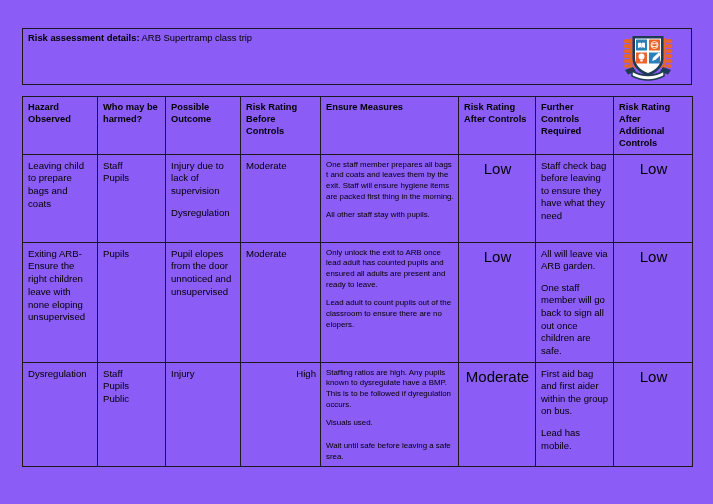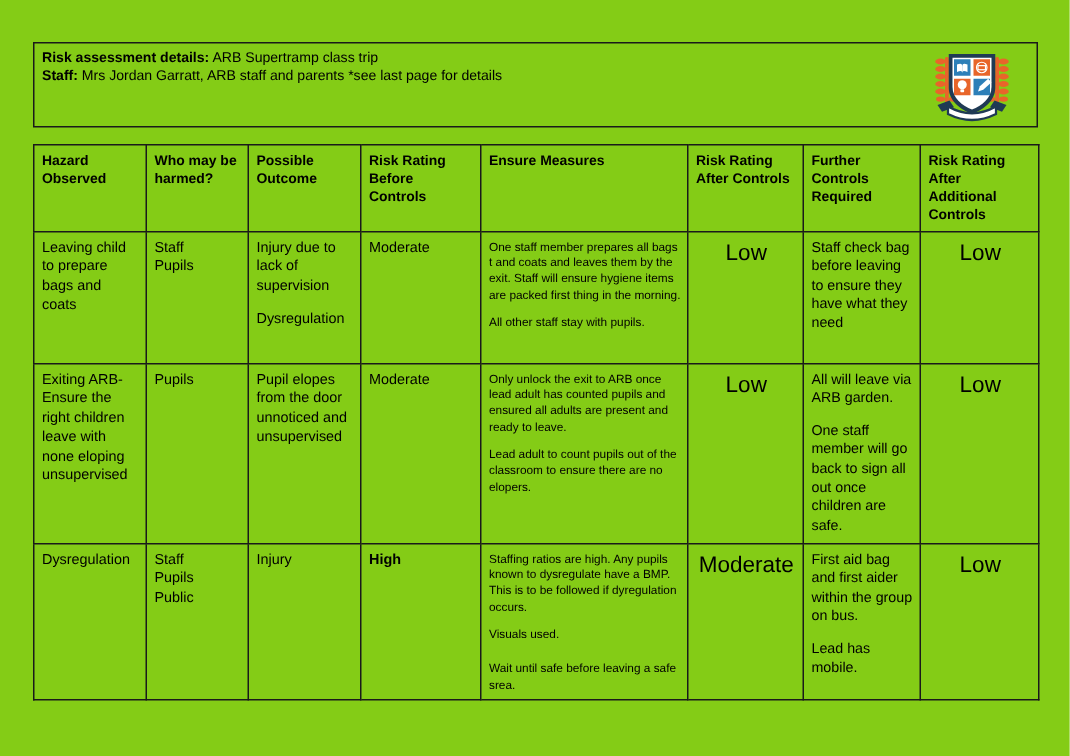--- a/index.html
+++ b/index.html
@@ -11,21 +11,21 @@
     width: 713px;
     height: 504px;
     font-family: "Liberation Sans", sans-serif;
     color: #000000;
     overflow: hidden;
   }
   .page {
     position: relative;
     width: 713px;
     height: 504px;
-    background: #84cc16;
+    background: #8b5cf6;
   }
 
   
   .header-box {
     position: absolute;
     left: 22px;
     top: 28px;
     width: 670px;
     height: 57px;
     border: 1px solid #1a1a1a;
@@ -85,21 +85,21 @@
   }
   td.c-hazard { padding-top: 8px; }
   td.c-who {
     padding-top: 14px;
   }
   td.c-outcome { padding-top: 6px; }
   td.c-before {
     font-size: 9.6px;
     padding-top: 6px;
   }
-  td.c-before.bold { font-weight: bold; }
+  td.c-before.bold { font-weight: normal; text-align: right; }
   td.c-measures {
     font-size: 7.9px;
     line-height: 1.36;
     padding-top: 6px;
   }
   td.c-after, td.c-final {
     font-size: 15px;
     text-align: center;
     vertical-align: middle;
   }
@@ -119,23 +119,20 @@
 </style>
 </head>
 <body>
 
 <div class="page">
 
   <div class="header-box">
     <div class="header-text">
       <div class="header-line">
         <span class="header-label">Risk assessment details:</span><span class="header-value"> ARB Supertramp  class trip</span>
-      </div>
-      <div class="header-line">
-        <span class="header-label">Staff:</span><span class="header-value"> Mrs Jordan Garratt, ARB staff and parents *see last page for details</span>
       </div>
     </div>
     <div class="logo-wrap">
       <svg width="62" height="52" viewBox="0 0 124 104">
 
         <g fill="#E8652A">
           <rect x="26" y="14" width="5" height="62" rx="2"></rect>
           <g>
             <ellipse cx="20" cy="20" rx="7" ry="4"></ellipse>
               <ellipse cx="37" cy="20" rx="7" ry="4"></ellipse>

